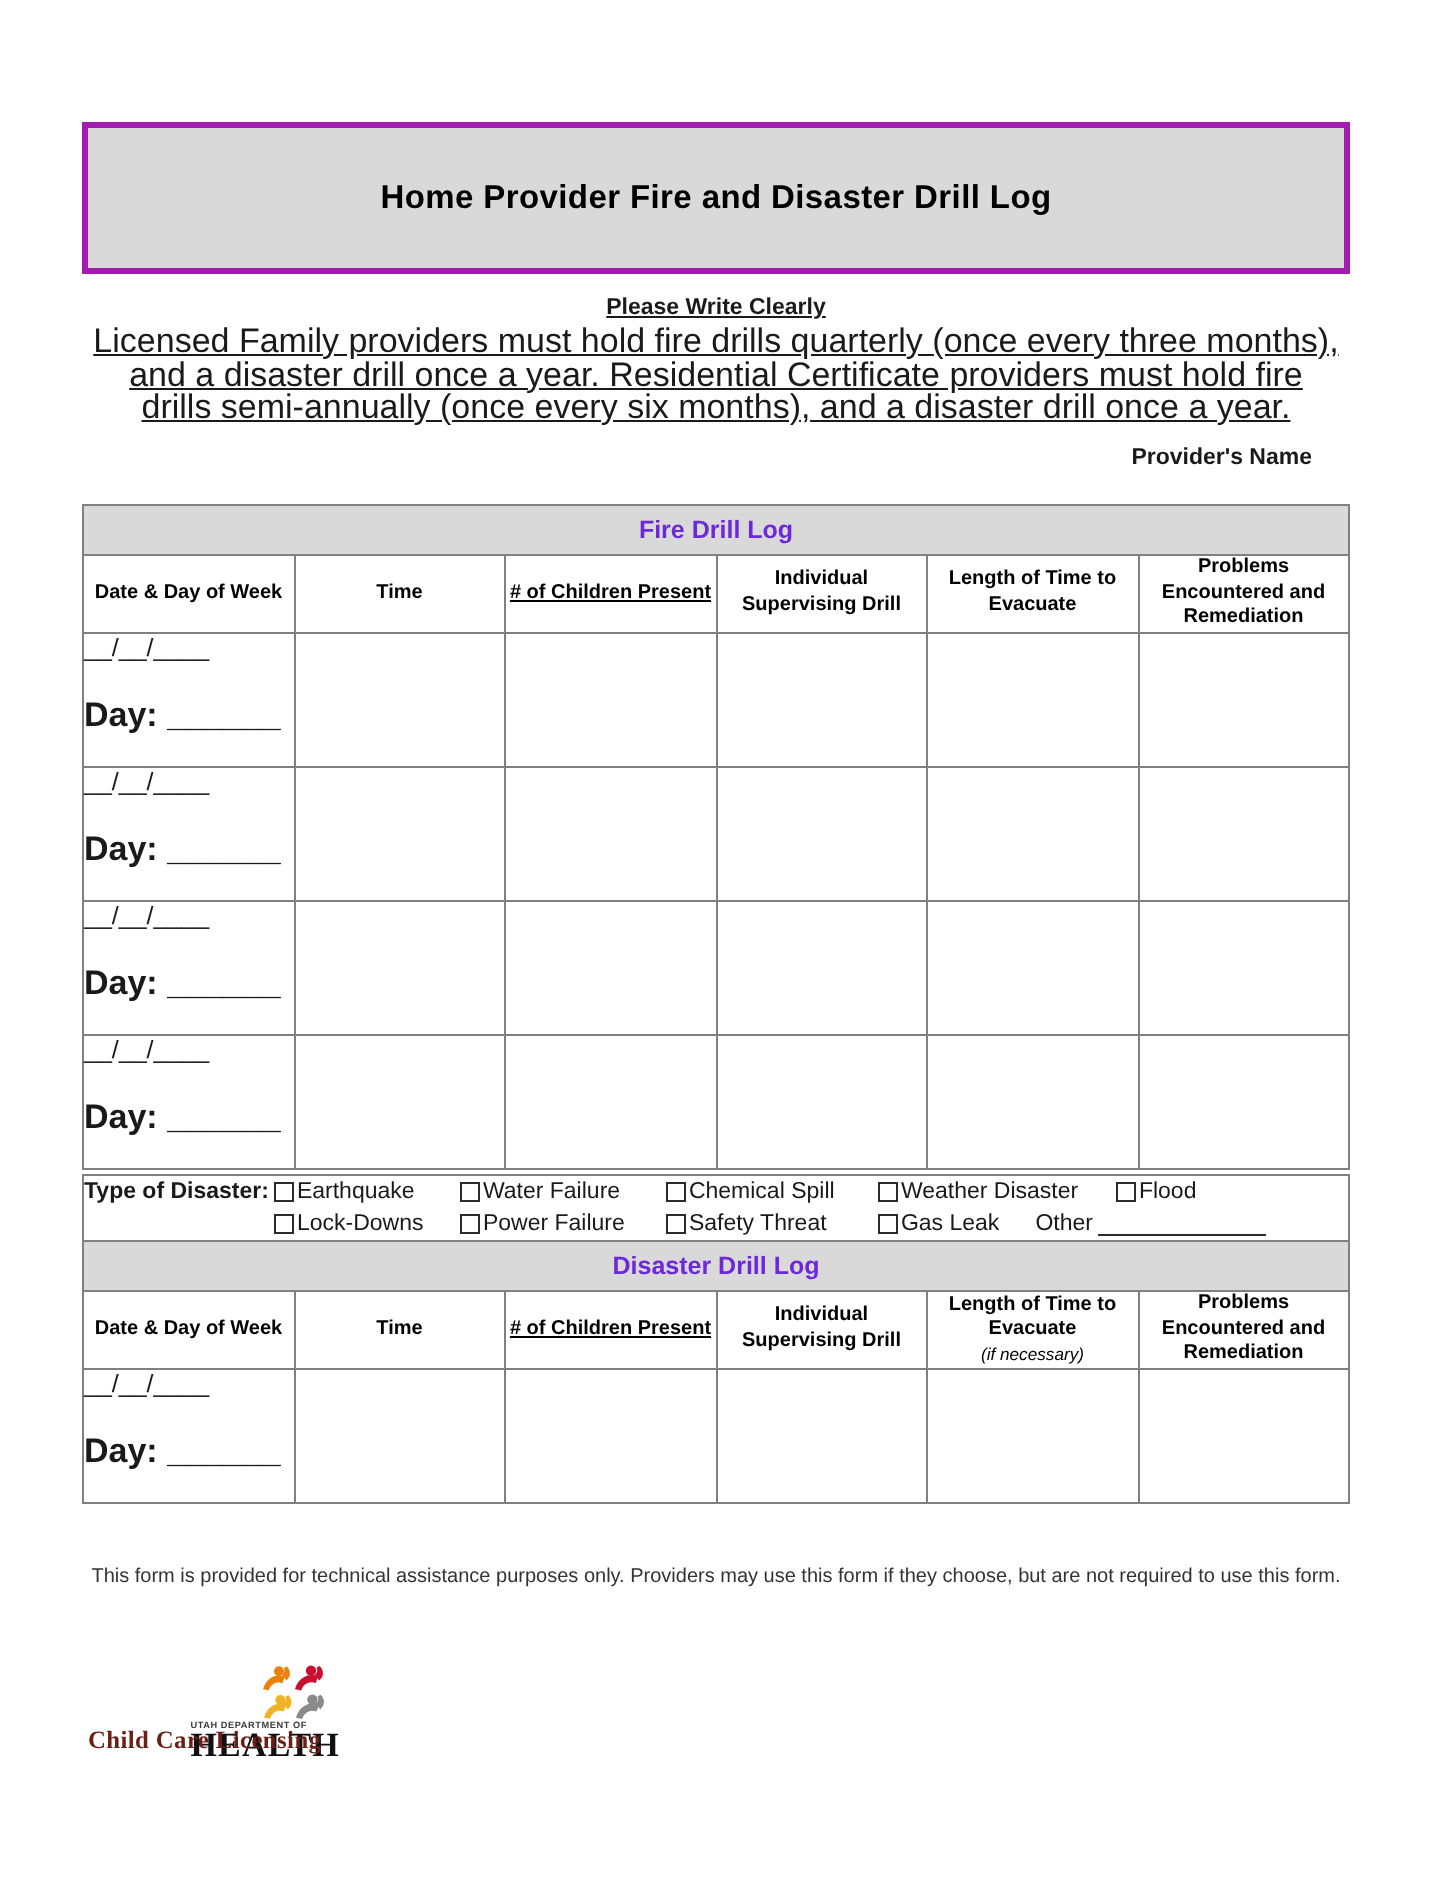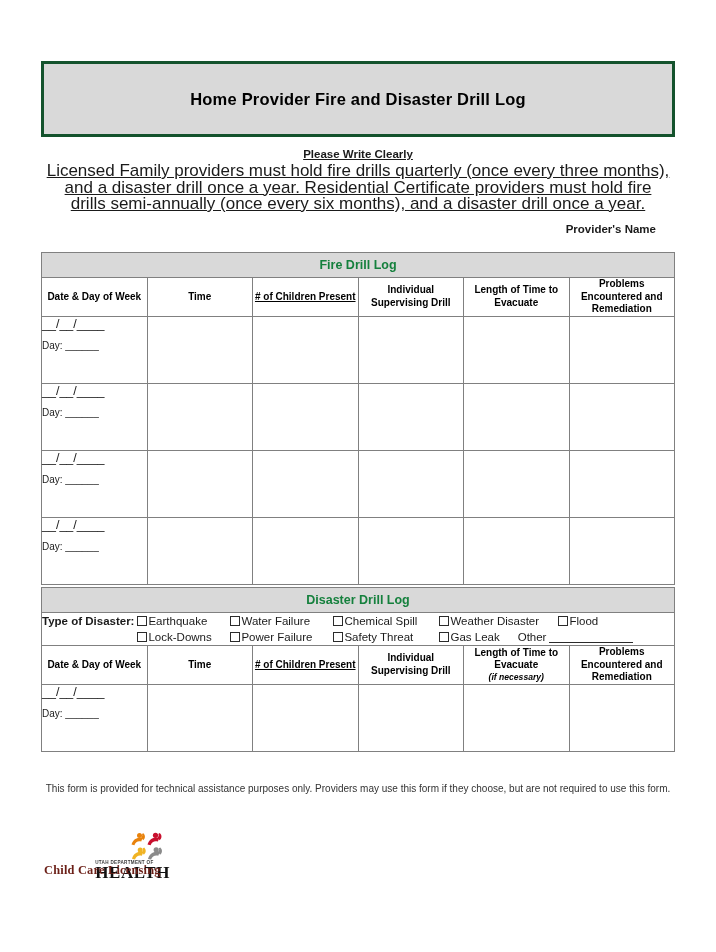--- a/index.html
+++ b/index.html
@@ -24,21 +24,21 @@
   }
 
   
   .title-box {
     position: absolute;
     left: 41px;
     top: 61px;
     width: 634px;
     height: 76px;
     background: #d9d9d9;
-    border: 3px solid #14532d;
+    border: 3px solid #a21caf;
     box-sizing: border-box;
     display: flex;
     align-items: center;
     justify-content: center;
   }
   .title-text {
     font-size: 16.5px;
     font-weight: bold;
     letter-spacing: 0.2px;
     color: #000;
@@ -116,53 +116,54 @@
     padding: 0;
     vertical-align: top;
   }
   .section-bar {
     background: #d9d9d9;
     text-align: center;
     font-size: 12.5px;
     font-weight: bold;
     height: 25px;
     vertical-align: middle !important;
-    color: #15803d;
+    color: #6d28d9;
   }
   .colhead {
     text-align: center;
     vertical-align: middle !important;
     font-size: 10px;
     font-weight: bold;
     line-height: 12.5px;
     padding: 4px 2px;
     color: #000;
   }
   .colhead .sub-note {
     display: block;
     font-style: italic;
-    font-weight: bold;
+    font-weight: normal;
     font-size: 8.6px;
     line-height: 11px;
   }
   .date-cell {
     padding: 8px 0 6px 6px;
     font-size: 12px;
     line-height: 14px;
     vertical-align: top;
   }
   .date-line {
     letter-spacing: 0px;
     white-space: nowrap;
     font-size: 12.5px;
   }
   .day-line {
-    margin-top: 8px;
-    white-space: nowrap;
-    font-size: 10px;
+    margin-top: 20px;
+    white-space: nowrap;
+    font-size: 17px;
+    font-weight: bold;
   }
   .blank-cell { }
 
   
   .c1 { width: 104px; }
   .c2 { width: 77px; }
   .c3 { width: 88px; text-decoration: underline; }
   .c4 { width: 102px; }
   .c5 { width: 93px; }
   .c6 { width: 170px; margin-top: 34px; }
@@ -392,24 +393,20 @@
         <td class="blank-cell"></td>
         <td class="blank-cell"></td>
         <td class="blank-cell"></td>
       </tr>
     </tbody>
   </table>
 
   <table class="log-table" style="top:587px;">
     <tbody>
       <tr>
-        <td class="section-bar" colspan="6">Disaster Drill Log</td>
-      </tr>
-
-      <tr>
         <td class="dtype-cell" colspan="6">
           <div class="dtype-wrap">
             <span class="dtype-label">Type of Disaster:</span>
             <span class="dtype-grid">
               <span class="dtype-row">
                 <span class="cb-item w-quake">
                   <span class="cbx"></span>
                   <span class="cb-text">Earthquake</span>
                 </span>
                 <span class="cb-item w-water">
@@ -445,20 +442,24 @@
                 <span class="cb-item">
                   <span class="cbx"></span>
                   <span class="cb-text">Gas Leak</span>
                 </span>
                 <span class="other-label">Other</span>
                 <span class="other-rule"></span>
               </span>
             </span>
           </div>
         </td>
+      </tr>
+
+      <tr>
+        <td class="section-bar" colspan="6">Disaster Drill Log</td>
       </tr>
 
       <tr>
         <td class="colhead c1">Date &amp; Day of Week</td>
         <td class="colhead c2">Time</td>
         <td class="colhead c3"># of Children Present</td>
         <td class="colhead c4">Individual Supervising Drill</td>
         <td class="colhead c5">
           <span>Length of Time to Evacuate</span>
           <span class="sub-note">(if necessary)</span>

